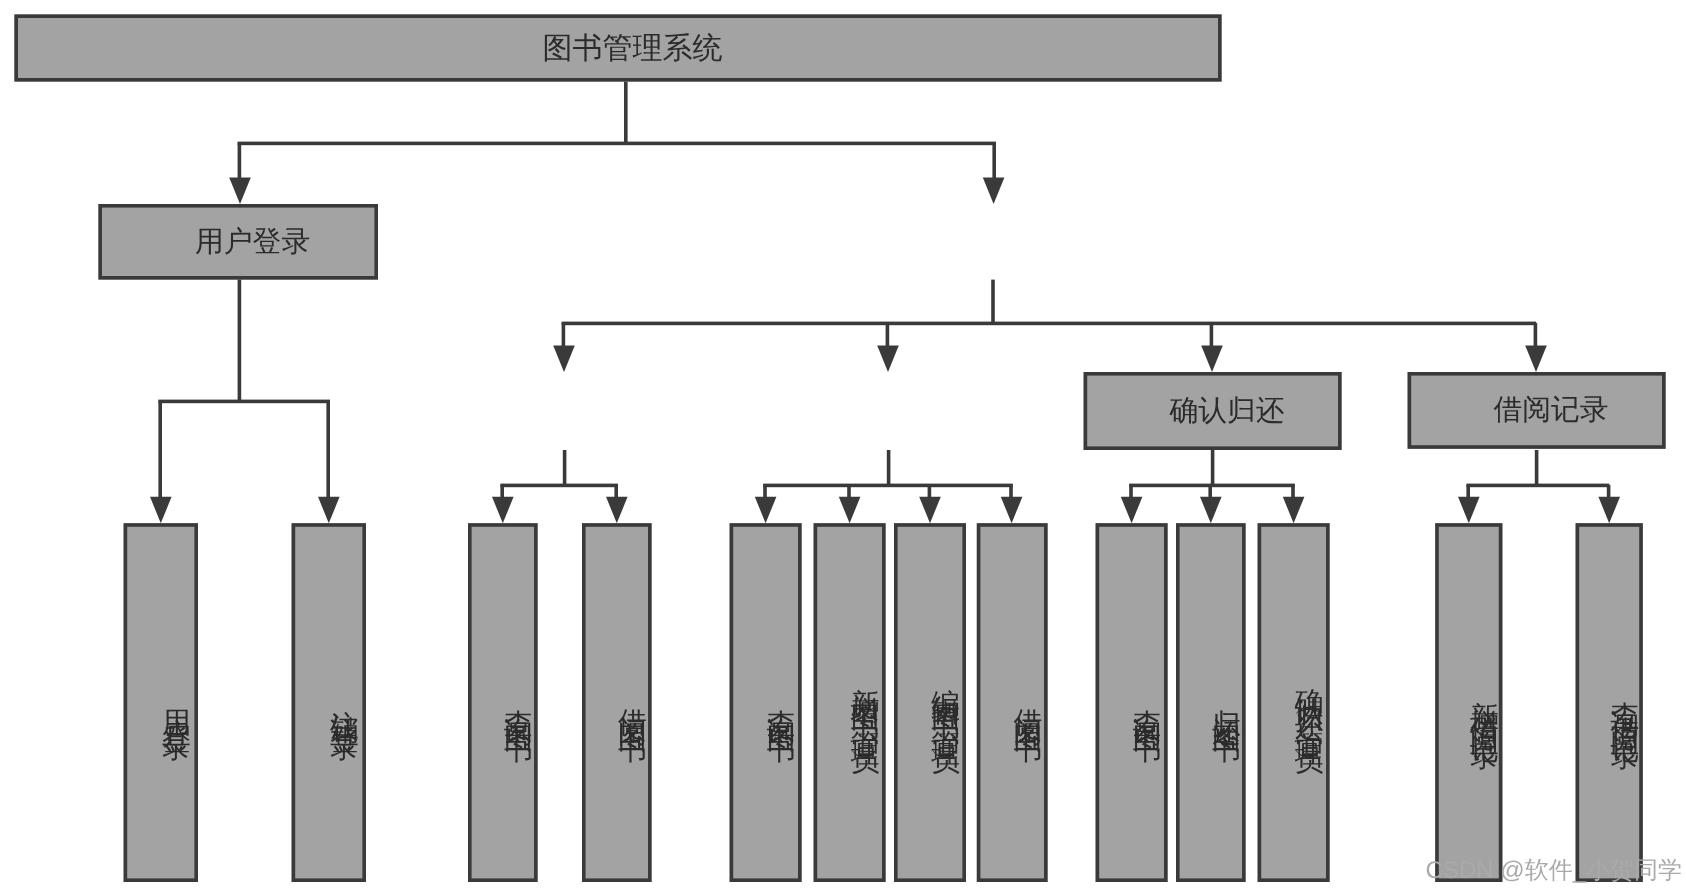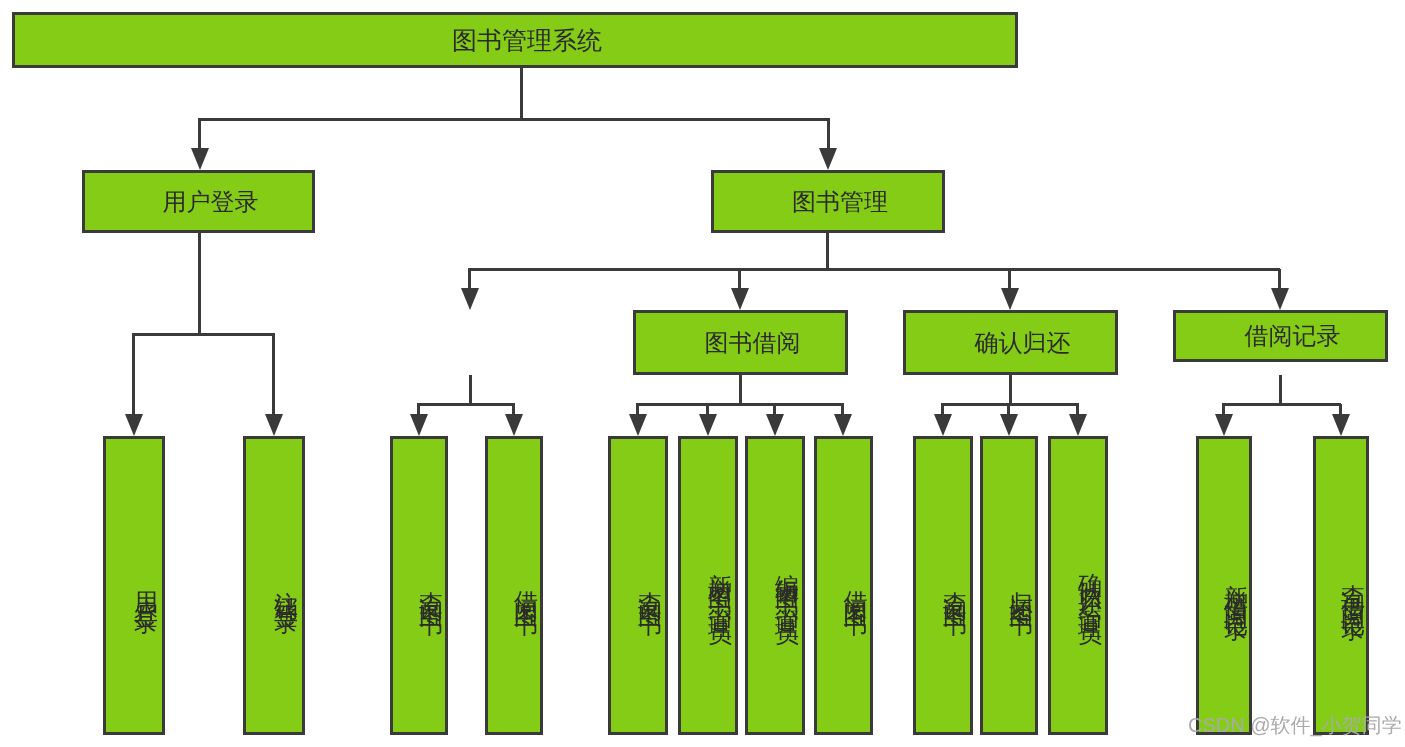--- a/index.html
+++ b/index.html
@@ -14,21 +14,21 @@
     width:1405px;height:747px;
     background:var(--bg);
     font-family:"Liberation Sans","DejaVu Sans",sans-serif;
     color:var(--text);
     overflow:hidden;
   }
   .box{
     position:absolute;
     box-sizing:border-box;
     border:3px solid var(--line);
-    background:#84cc16;
+    background:#a3a3a3;
     display:flex;align-items:center;justify-content:center;
     font-size:24px;
     color:var(--text);
     text-align:center;
     line-height:1;
     padding-left:24px;
   }
   .vbox span{
     writing-mode:vertical-rl;
     text-orientation:mixed;
@@ -64,49 +64,43 @@
   <div class="vl" style="left:520px;top:68px;height:52px"></div>
   <div class="hl" style="left:198px;top:118px;width:632px"></div>
   <div class="vl" style="left:198px;top:119px;height:31px"></div>
   <div class="ar" style="left:191px;top:148px"></div>
   <div class="vl" style="left:827px;top:119px;height:31px"></div>
   <div class="ar" style="left:819px;top:148px"></div>
 
   <div class="box" style="left:82px;top:170px;width:233px;height:63px">
     <span>用户登录</span>
   </div>
-  <div class="box" style="left:711px;top:170px;width:234px;height:63px">
-    <span>图书管理</span>
-  </div>
 
   <div class="vl" style="left:198px;top:233px;height:102px"></div>
   <div class="hl" style="left:132px;top:333px;width:143px"></div>
   <div class="vl" style="left:132px;top:334px;height:82px"></div>
   <div class="ar" style="left:125px;top:414px"></div>
   <div class="vl" style="left:272px;top:334px;height:82px"></div>
   <div class="ar" style="left:265px;top:414px"></div>
 
   <div class="vl" style="left:826px;top:233px;height:37px"></div>
   <div class="hl" style="left:468px;top:268px;width:812px"></div>
   <div class="vl" style="left:468px;top:269px;height:21px"></div>
   <div class="ar" style="left:461px;top:288px"></div>
   <div class="vl" style="left:738px;top:269px;height:21px"></div>
   <div class="ar" style="left:731px;top:288px"></div>
   <div class="vl" style="left:1008px;top:269px;height:21px"></div>
   <div class="ar" style="left:1001px;top:288px"></div>
   <div class="vl" style="left:1278px;top:269px;height:21px"></div>
   <div class="ar" style="left:1271px;top:288px"></div>
 
-  <div class="box" style="left:633px;top:310px;width:215px;height:65px">
-    <span>图书借阅</span>
-  </div>
   <div class="box" style="left:903px;top:310px;width:215px;height:65px">
     <span>确认归还</span>
   </div>
-  <div class="box" style="left:1173px;top:310px;width:215px;height:52px">
+  <div class="box" style="left:1173px;top:310px;width:215px;height:64px">
     <span>借阅记录</span>
   </div>
 
   <div class="vl" style="left:469px;top:375px;height:30px"></div>
   <div class="hl" style="left:417px;top:403px;width:98px"></div>
   <div class="vl" style="left:417px;top:404px;height:12px"></div>
   <div class="ar" style="left:410px;top:414px"></div>
   <div class="vl" style="left:512px;top:404px;height:12px"></div>
   <div class="ar" style="left:505px;top:414px"></div>
 

